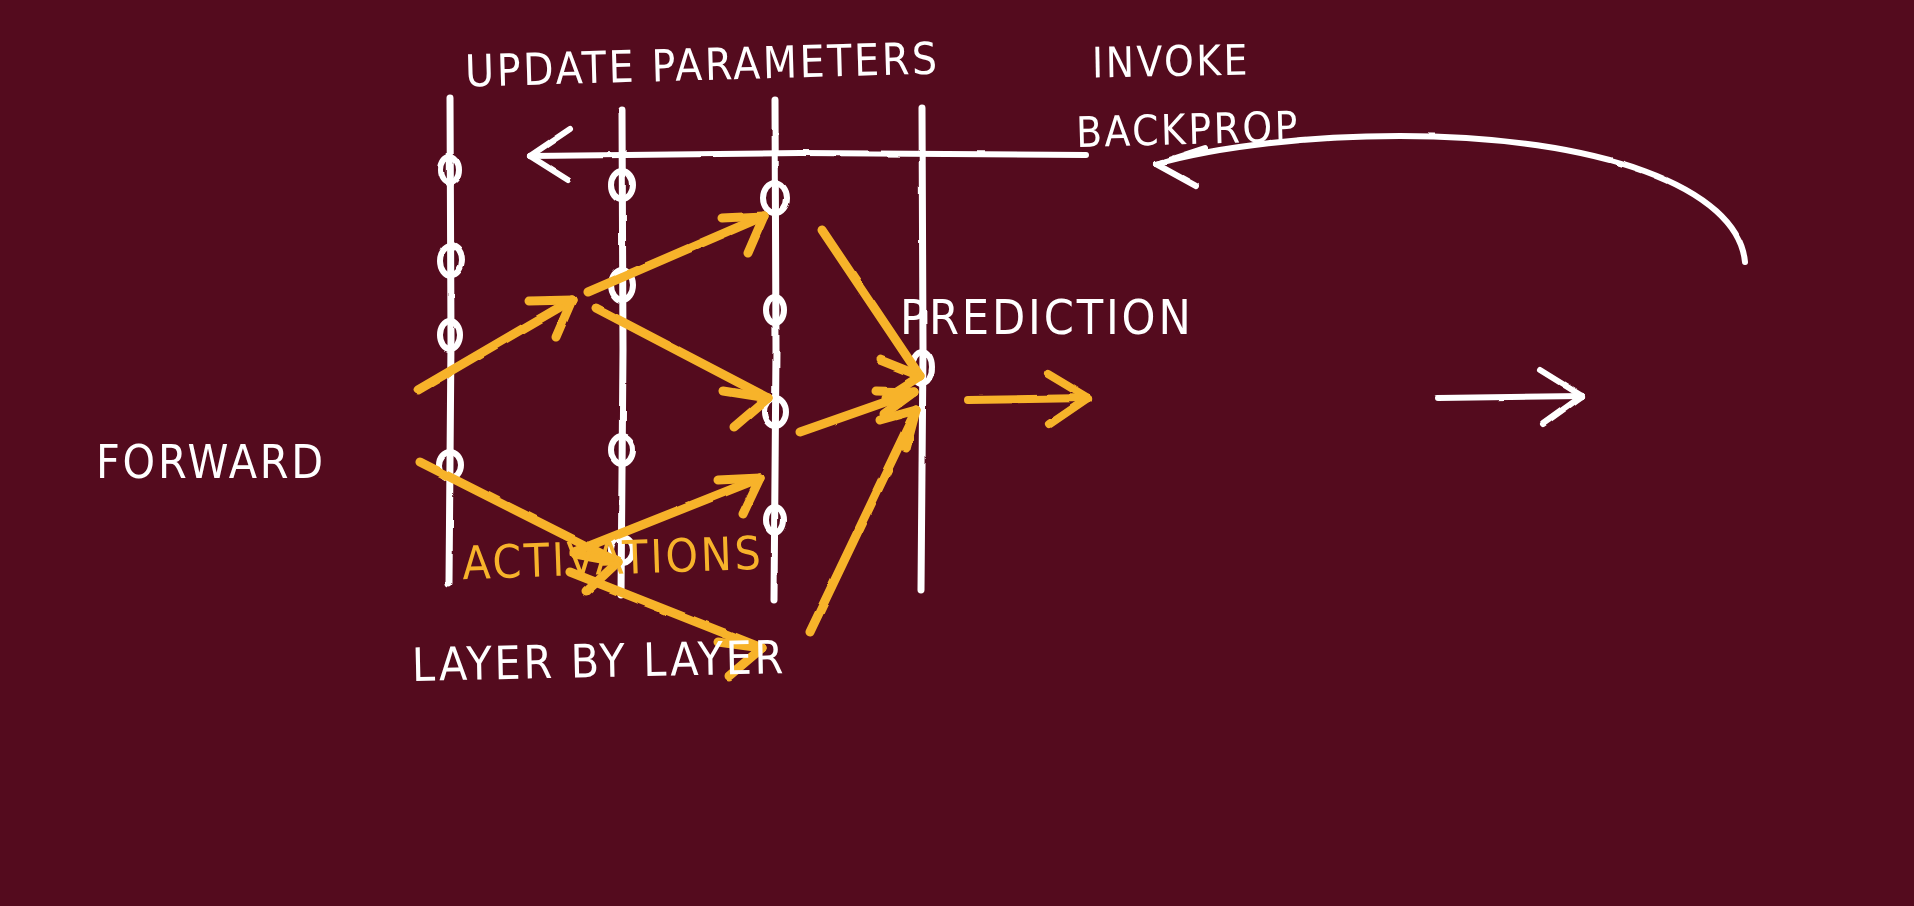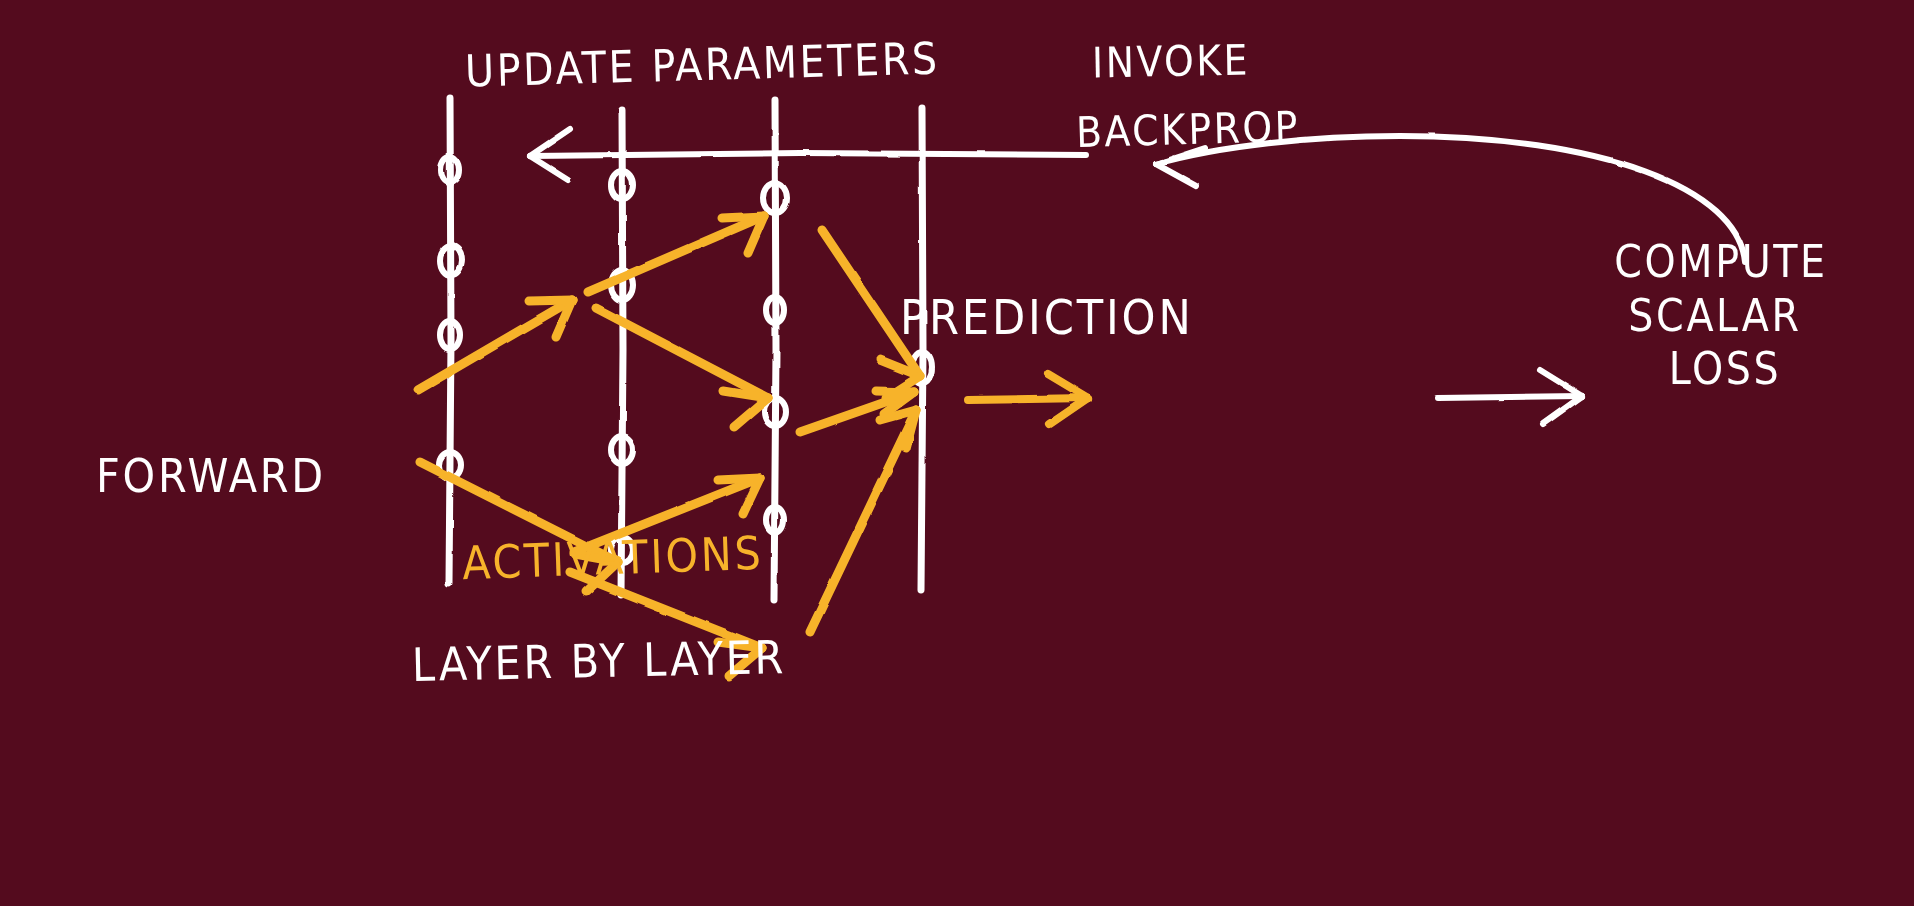--- a/index.html
+++ b/index.html
@@ -28,21 +28,21 @@
   }
   .gold { color: #f7b32b; }
   svg.layer {
     position: absolute;
     left: 0; top: 0;
     width: 1914px;
     height: 906px;
     overflow: visible;
   }
   .t-push-1 { left: 38px;  top: 385px; font-size: 46px; }
-  .t-push-2 { left: 96px;  top: 448px; font-size: 46px; }
+  .t-push-2 { left: 96px;  top: 434px; font-size: 46px; }
   .t-update  { left: 465px; top: 38px;  font-size: 44px; transform: rotate(-1.6deg); }
   .t-invoke  { left: 1092px; top: 36px; font-size: 42px; transform: rotate(-1deg); }
   .t-backprop{ left: 1076px; top: 104px; font-size: 42px; transform: rotate(-1.5deg); }
   .t-activ   { left: 462px; top: 530px; font-size: 46px; transform: rotate(-2deg); }
   .t-layer   { left: 412px; top: 633px; font-size: 46px; transform: rotate(-1.2deg); }
   .t-pred    { left: 900px; top: 288px; font-size: 48px; }
   .t-loss    { left: 1596px; top: 235px; font-size: 44px; text-align: center; width: 250px; white-space: normal; }
   .t-loss span { display: block; }
   .t-loss .l2 { transform: translateX(-6px); }
   .t-loss .l3 { transform: translateX(4px); }
@@ -160,19 +160,14 @@
   </svg>
 
   <div class="hand t-push-2">Forward</div>
   <div class="hand t-update">Update Parameters</div>
   <div class="hand t-invoke">Invoke</div>
   <div class="hand t-backprop">Backprop</div>
   <div class="hand gold t-activ">Activations</div>
   <div class="hand t-layer">Layer by Layer</div>
   <div class="hand t-pred">Prediction</div>
 
-  <div class="hand t-loss">
-    <span class="l1">Compute</span>
-    <span class="l2">Scalar</span>
-    <span class="l3">Loss</span>
-  </div>
 
 </div>
 
 </body></html>

